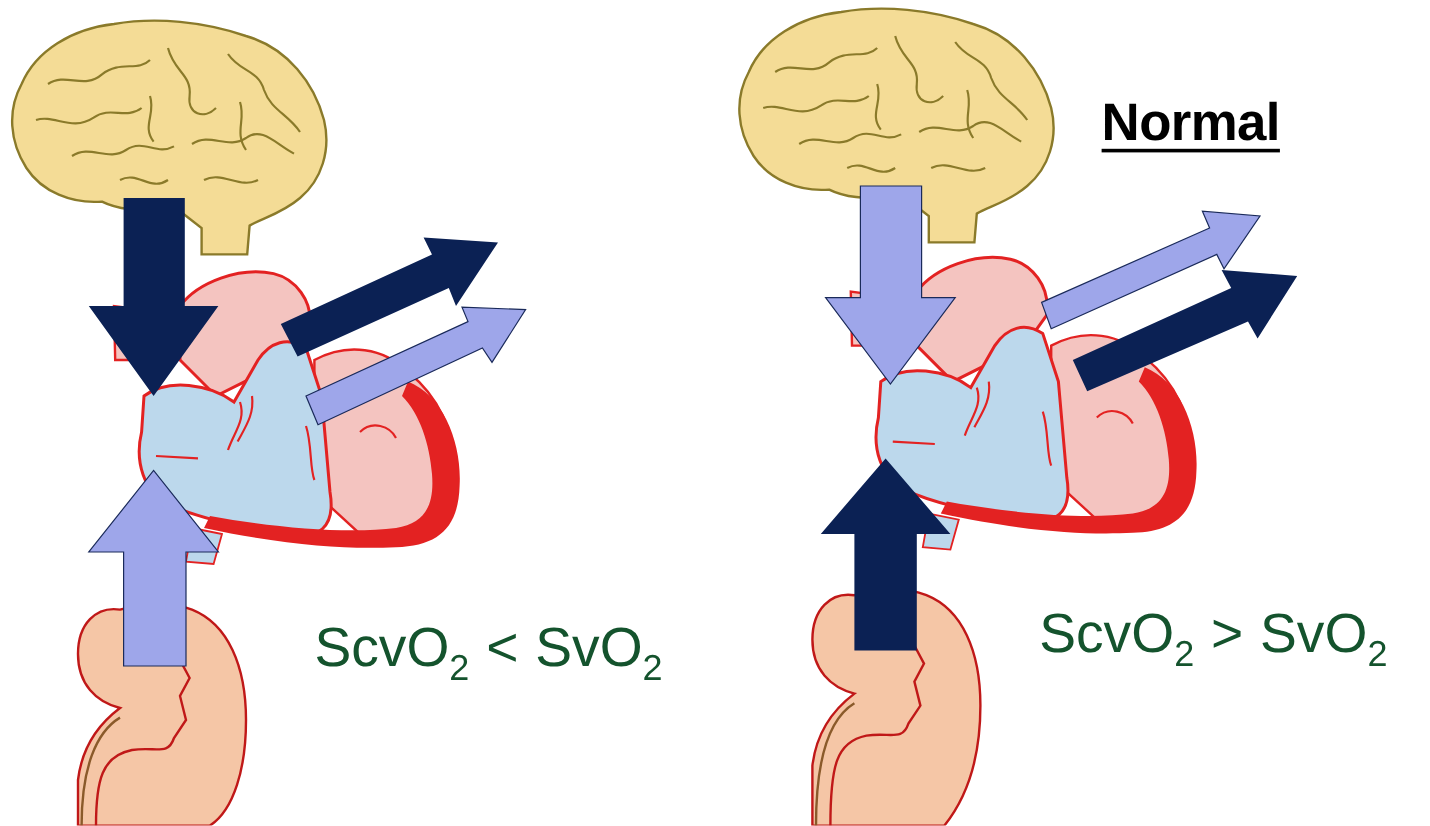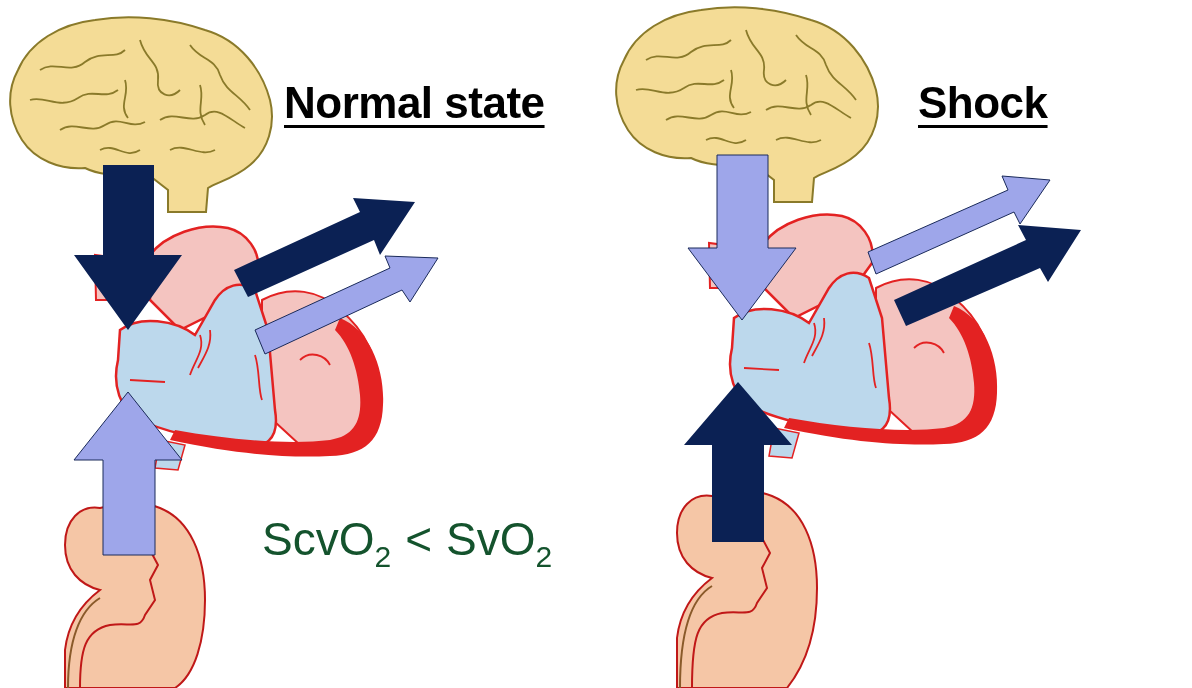--- a/index.html
+++ b/index.html
@@ -116,21 +116,20 @@
 
     <g>
       <polygon points="234,270 360,212 353,198 415,202 380,255 374,240 248,297" fill="#0b2154"></polygon>
     </g>
 
     <g>
       <polygon points="255,330 390,268 385,256 438,258 410,302 402,290 265,354" fill="#9ea6ea" stroke="#1a2a5a" stroke-width="1"></polygon>
     </g>
   </svg>
 
-  <div class="title" style="left:284px; top:78px;">Normal state</div>
 
   <div class="formula" style="left:262px; top:512px;">
     <span>ScvO</span><sub>2</sub><span class="op">&lt;</span><span>SvO</span><sub>2</sub>
   </div>
 </div>
 
 <div class="panel panel-right">
   <svg class="art" width="596" height="688" viewBox="0 0 596 688">
 
     <g transform="translate(10,-10)">
@@ -181,15 +180,18 @@
 
     <g>
       <polygon points="272,252 412,190 406,176 454,180 424,224 418,212 280,274" fill="#9ea6ea" stroke="#1a2a5a" stroke-width="1"></polygon>
     </g>
 
     <g>
       <polygon points="298,300 430,240 422,225 485,230 452,282 444,268 310,326" fill="#0b2154"></polygon>
     </g>
   </svg>
 
-  <div class="title" style="left:322px; top:78px;">Shock</div>
+  <div class="title" style="left:322px; top:78px;">Normal</div>
 
+  <div class="formula" style="left:270px; top:500px;">
+    <span>ScvO</span><sub>2</sub><span class="op">&gt;</span><span>SvO</span><sub>2</sub>
+  </div>
 </div>
 
 </body></html>

